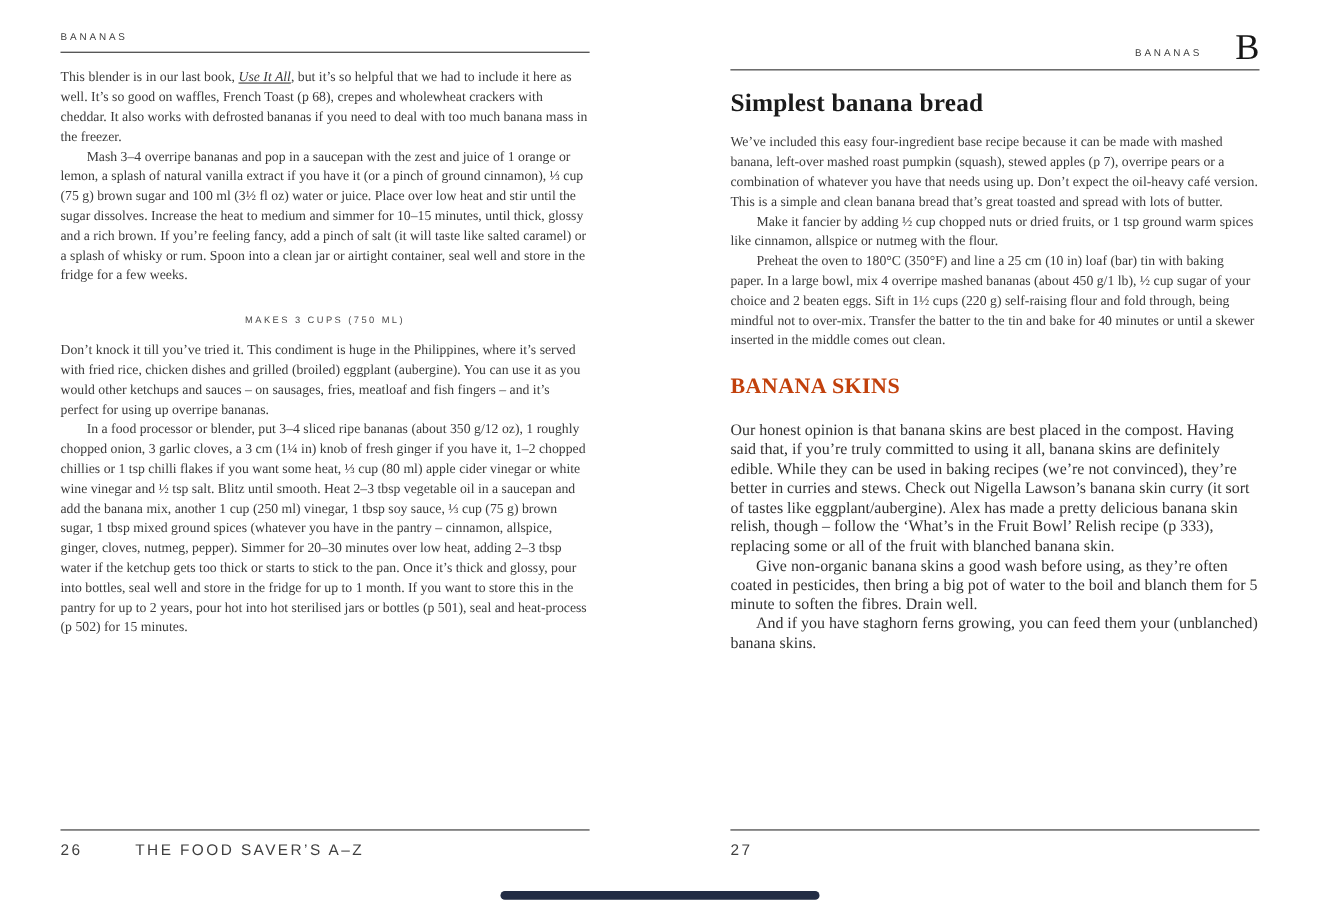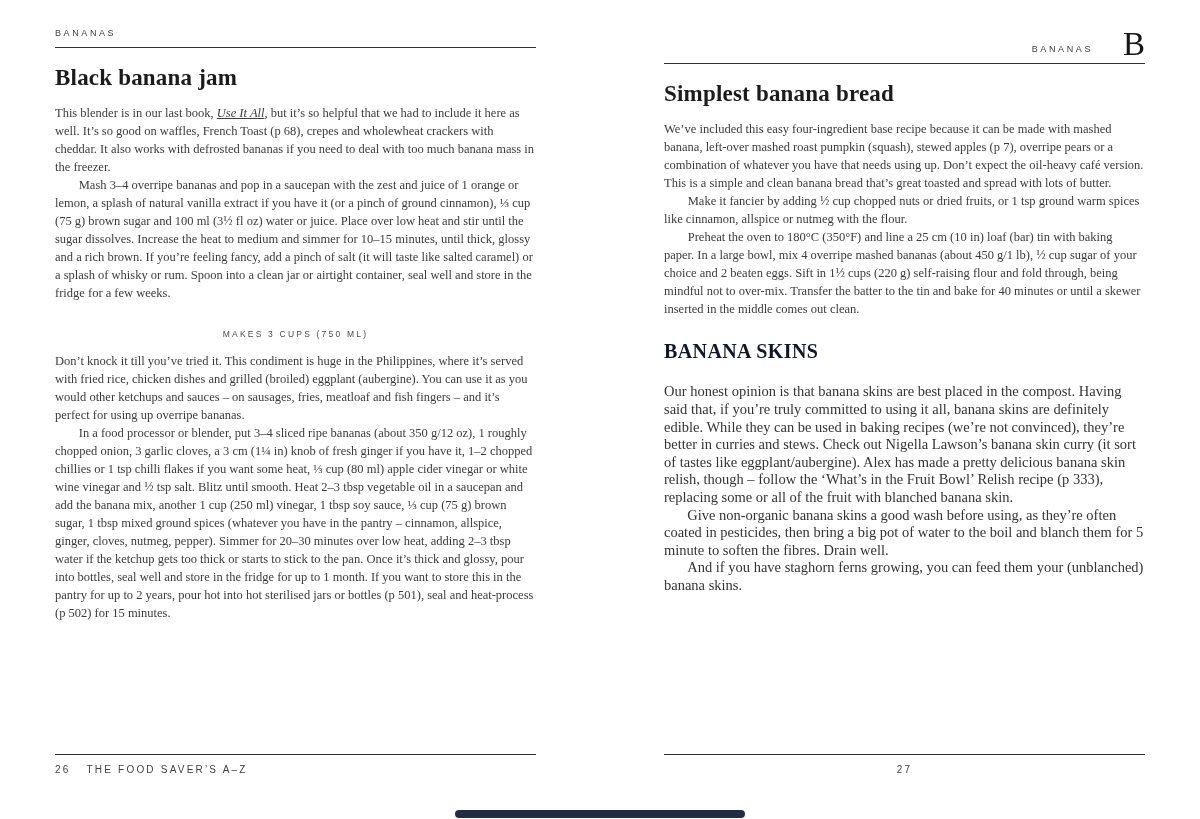--- a/index.html
+++ b/index.html
@@ -70,46 +70,46 @@
   .body-copy p + p { text-indent: 1.9em; }
   .body-copy em { font-style: italic; text-decoration: underline; }
 
   .section-gap { margin-top: 27px; }
 
   h2.caps-title {
     margin-top: 22px;
     font-size: 20px;
     font-weight: 700;
     letter-spacing: 0.4px;
-    color: #0f172a;
+    color: #c2410c;
   }
   .skins-copy { margin-top: 20px; }
   .skins-copy p {
     font-size: 14.5px;
     line-height: 17.6px;
     color: #333333;
   }
   .skins-copy p + p { text-indent: 1.6em; }
 
   .page-footer {
     position: absolute;
     top: 754px;
     left: 0;
     width: 481px;
     border-top: 1.6px solid #2f2f2f;
     padding-top: 9px;
     font-family: "Liberation Sans", sans-serif;
-    font-size: 10px;
+    font-size: 14px;
     letter-spacing: 2.2px;
     color: #3f3f3f;
     display: flex;
   }
   .page-footer .page-number { flex: 0 0 auto; }
-  .page-footer .running-title { margin-left: 16px; }
-  .page-footer.align-right { justify-content: center; }
+  .page-footer .running-title { margin-left: 48px; }
+  .page-footer.align-right { justify-content: flex-start; }
 
   .bottom-indicator {
     position: absolute;
     left: 455px;
     top: 810px;
     width: 290px;
     height: 8px;
     border-radius: 4px;
     background: #222c44;
   }
@@ -117,21 +117,20 @@
 </head>
 <body>
 
 <div class="page page-left">
   <div class="running-header">
     <span>BANANAS</span>
   </div>
   <div class="header-rule"></div>
 
   <section>
-    <h1 class="recipe-title">Black banana jam</h1>
     <div class="body-copy">
         <p><span>This blender is in our last book, </span><em>Use It All</em><span>, but it’s so helpful that we had to include it here as well. It’s so good on waffles, French Toast (p 68), crepes and wholewheat crackers with cheddar. It also works with defrosted bananas if you need to deal with too much banana mass in the freezer.</span></p>
         <p><span>Mash 3–4 overripe bananas and pop in a saucepan with the zest and juice of 1 orange or lemon, a splash of natural vanilla extract if you have it (or a pinch of ground cinnamon), ⅓ cup (75 g) brown sugar and 100 ml (3½ fl oz) water or juice. Place over low heat and stir until the sugar dissolves. Increase the heat to medium and simmer for 10–15 minutes, until thick, glossy and a rich brown. If you’re feeling fancy, add a pinch of salt (it will taste like salted caramel) or a splash of whisky or rum. Spoon into a clean jar or airtight container, seal well and store in the fridge for a few weeks.</span></p>
       </div>
   </section>
 
   <section class="section-gap">
     <div class="recipe-subtitle">MAKES 3 CUPS (750 ML)</div>
     <div class="body-copy">
         <p><span>Don’t knock it till you’ve tried it. This condiment is huge in the Philippines, where it’s served with fried rice, chicken dishes and grilled (broiled) eggplant (aubergine). You can use it as you would other ketchups and sauces – on sausages, fries, meatloaf and fish fingers – and it’s perfect for using up overripe bananas.</span></p>

